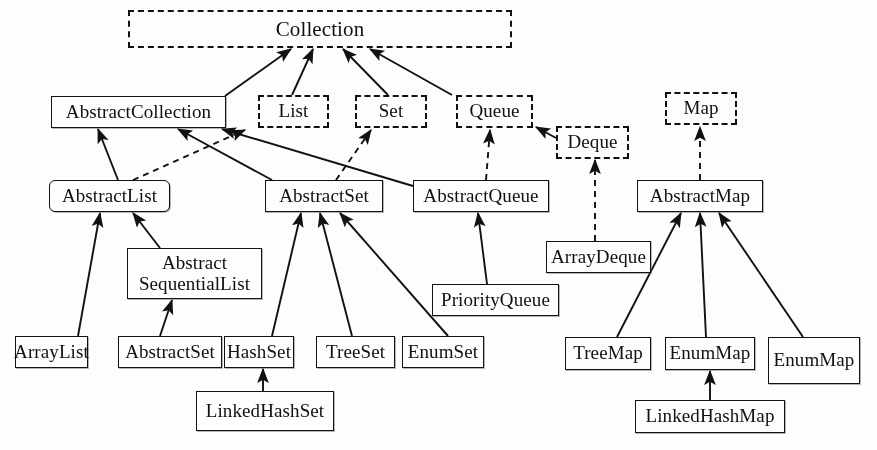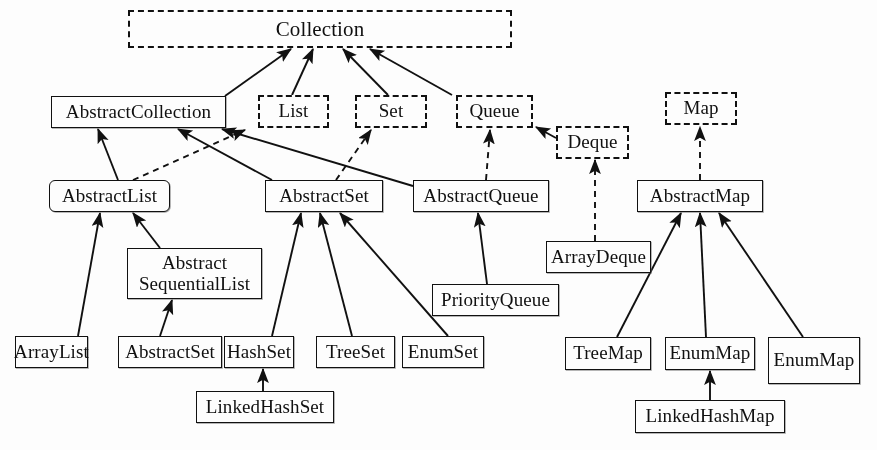--- a/index.html
+++ b/index.html
@@ -96,19 +96,19 @@
       <div class="node klass" style="left: 637px; top: 180px; width: 126px; height: 32px; font-size: 19px;">AbstractMap</div>
       <div class="node klass" style="left: 127px; top: 248px; width: 135px; height: 51px; font-size: 19px;">Abstract
 SequentialList</div>
       <div class="node klass" style="left: 546px; top: 241px; width: 105px; height: 32px; font-size: 19px;">ArrayDeque</div>
       <div class="node klass" style="left: 432px; top: 284px; width: 127px; height: 32px; font-size: 19px;">PriorityQueue</div>
       <div class="node klass" style="left: 15px; top: 336px; width: 73px; height: 32px; font-size: 19px;">ArrayList</div>
       <div class="node klass" style="left: 118px; top: 336px; width: 104px; height: 32px; font-size: 19px;">AbstractSet</div>
       <div class="node klass" style="left: 224px; top: 336px; width: 70px; height: 32px; font-size: 19px;">HashSet</div>
       <div class="node klass" style="left: 316px; top: 336px; width: 79px; height: 32px; font-size: 19px;">TreeSet</div>
       <div class="node klass" style="left: 402px; top: 336px; width: 82px; height: 32px; font-size: 19px;">EnumSet</div>
-      <div class="node klass" style="left: 196px; top: 391px; width: 138px; height: 32px; font-size: 19px; text-align: right;">LinkedHashSet</div>
+      <div class="node klass" style="left: 196px; top: 391px; width: 138px; height: 40px; font-size: 19px; text-align: right;">LinkedHashSet</div>
       <div class="node klass" style="left: 565px; top: 337px; width: 86px; height: 33px; font-size: 19px;">TreeMap</div>
       <div class="node klass" style="left: 665px; top: 337px; width: 90px; height: 33px; font-size: 19px;">EnumMap</div>
       <div class="node klass" style="left: 768px; top: 337px; width: 92px; height: 47px; font-size: 19px;">EnumMap</div>
       <div class="node klass" style="left: 635px; top: 400px; width: 150px; height: 33px; font-size: 19px;">LinkedHashMap</div>
     </div>
 </div>
 
 </body></html>

